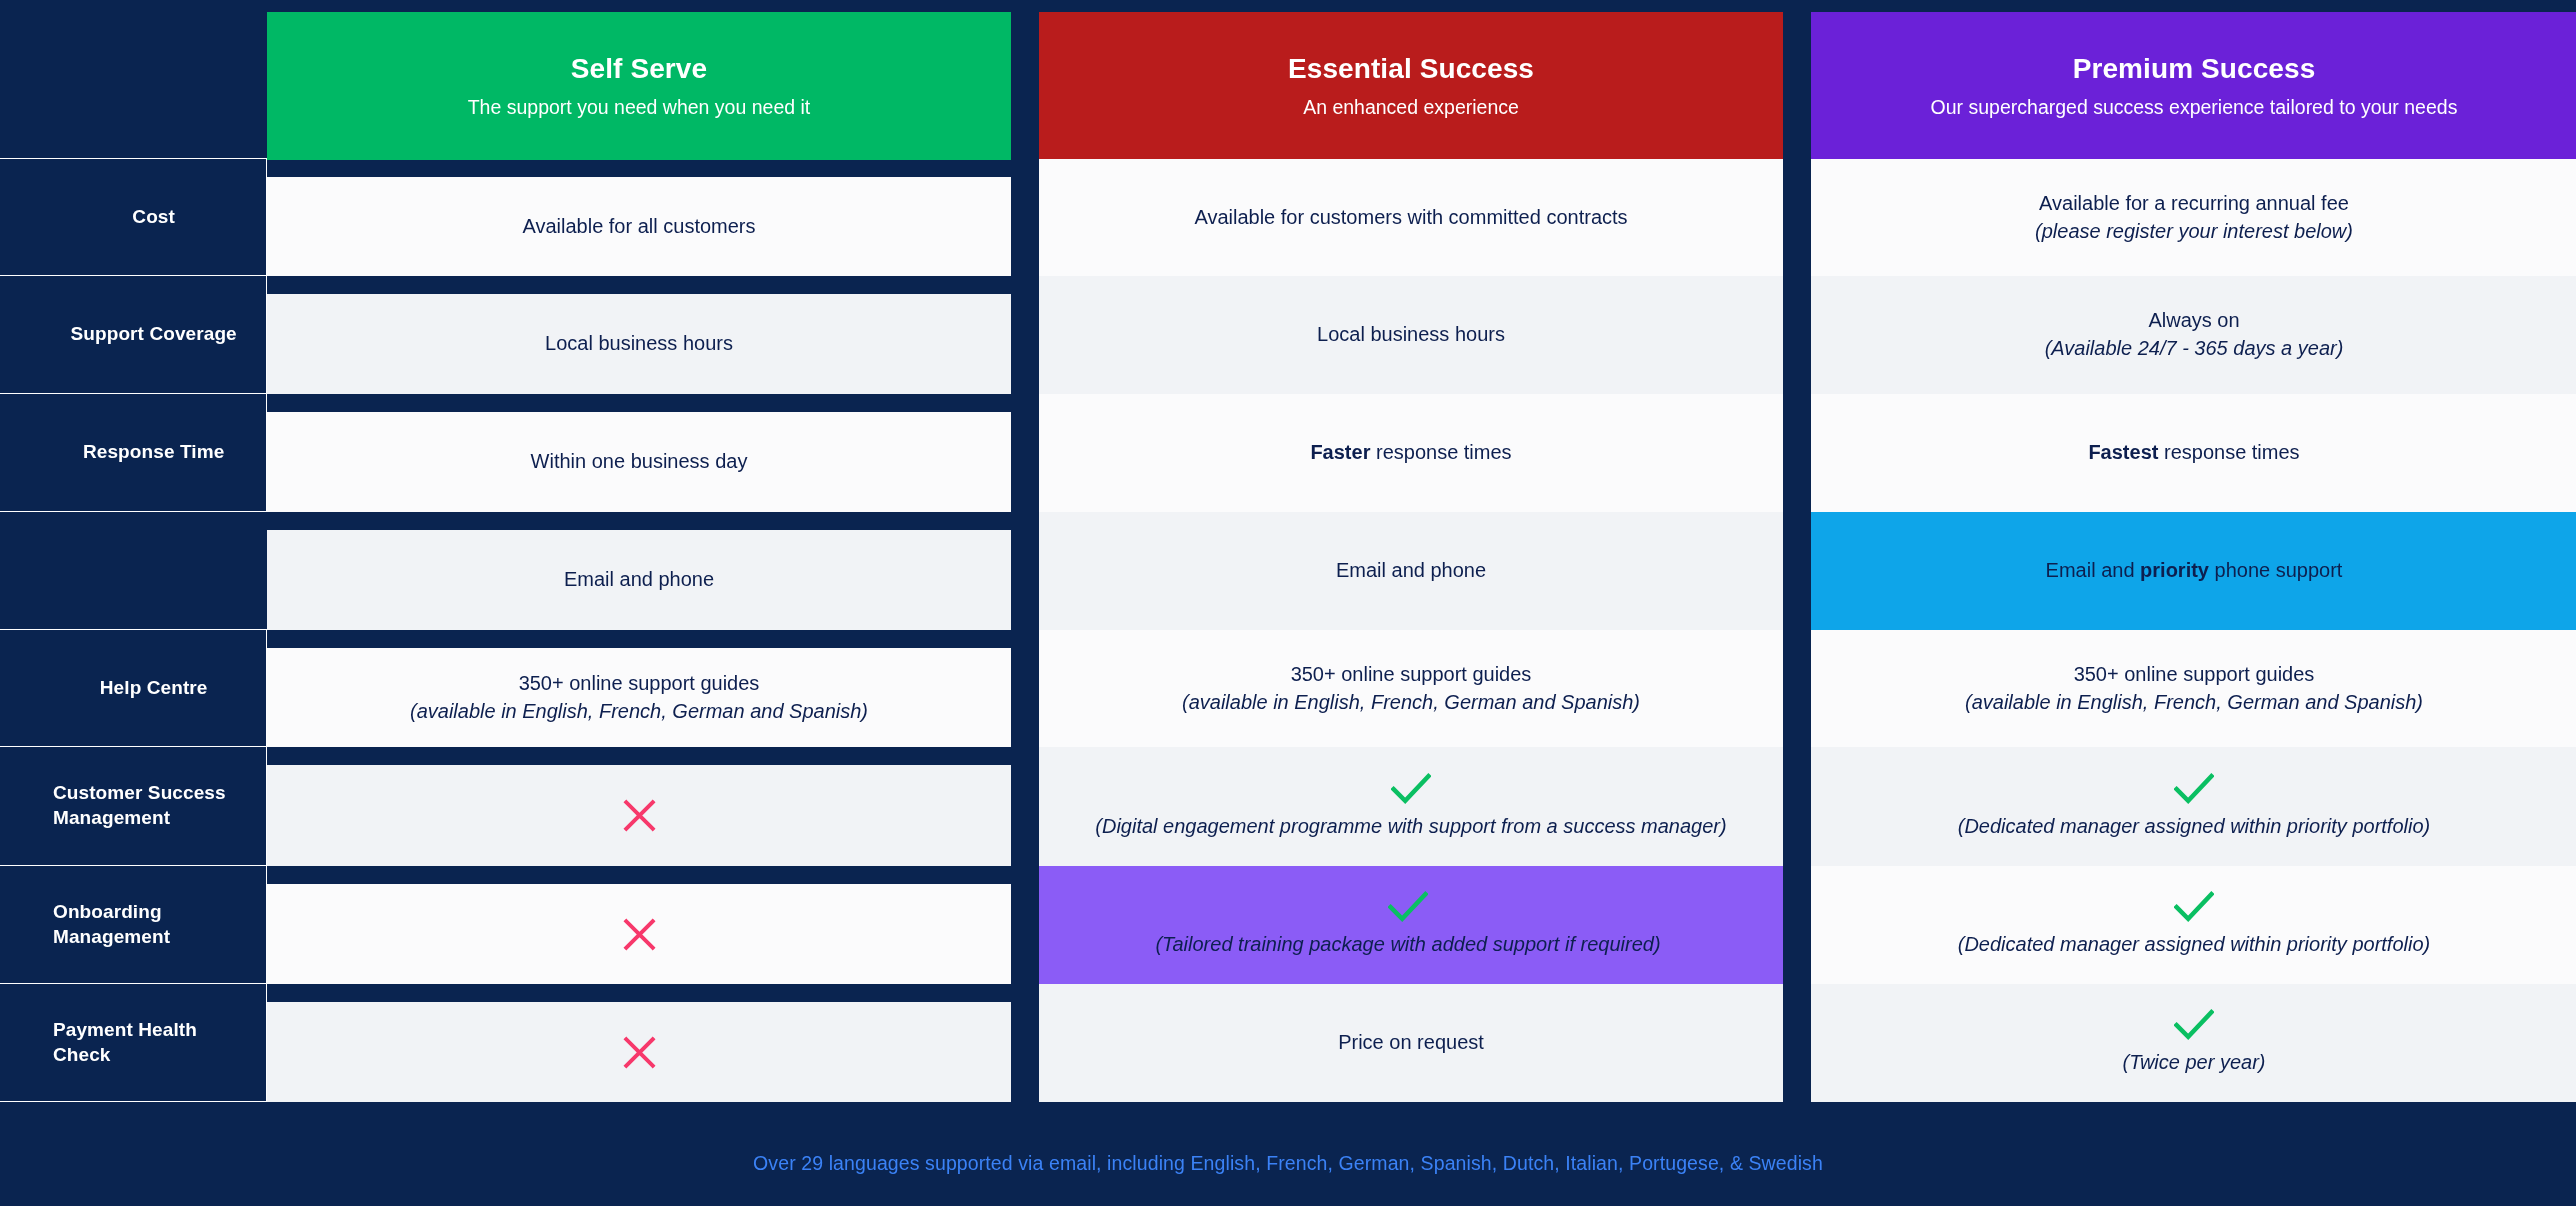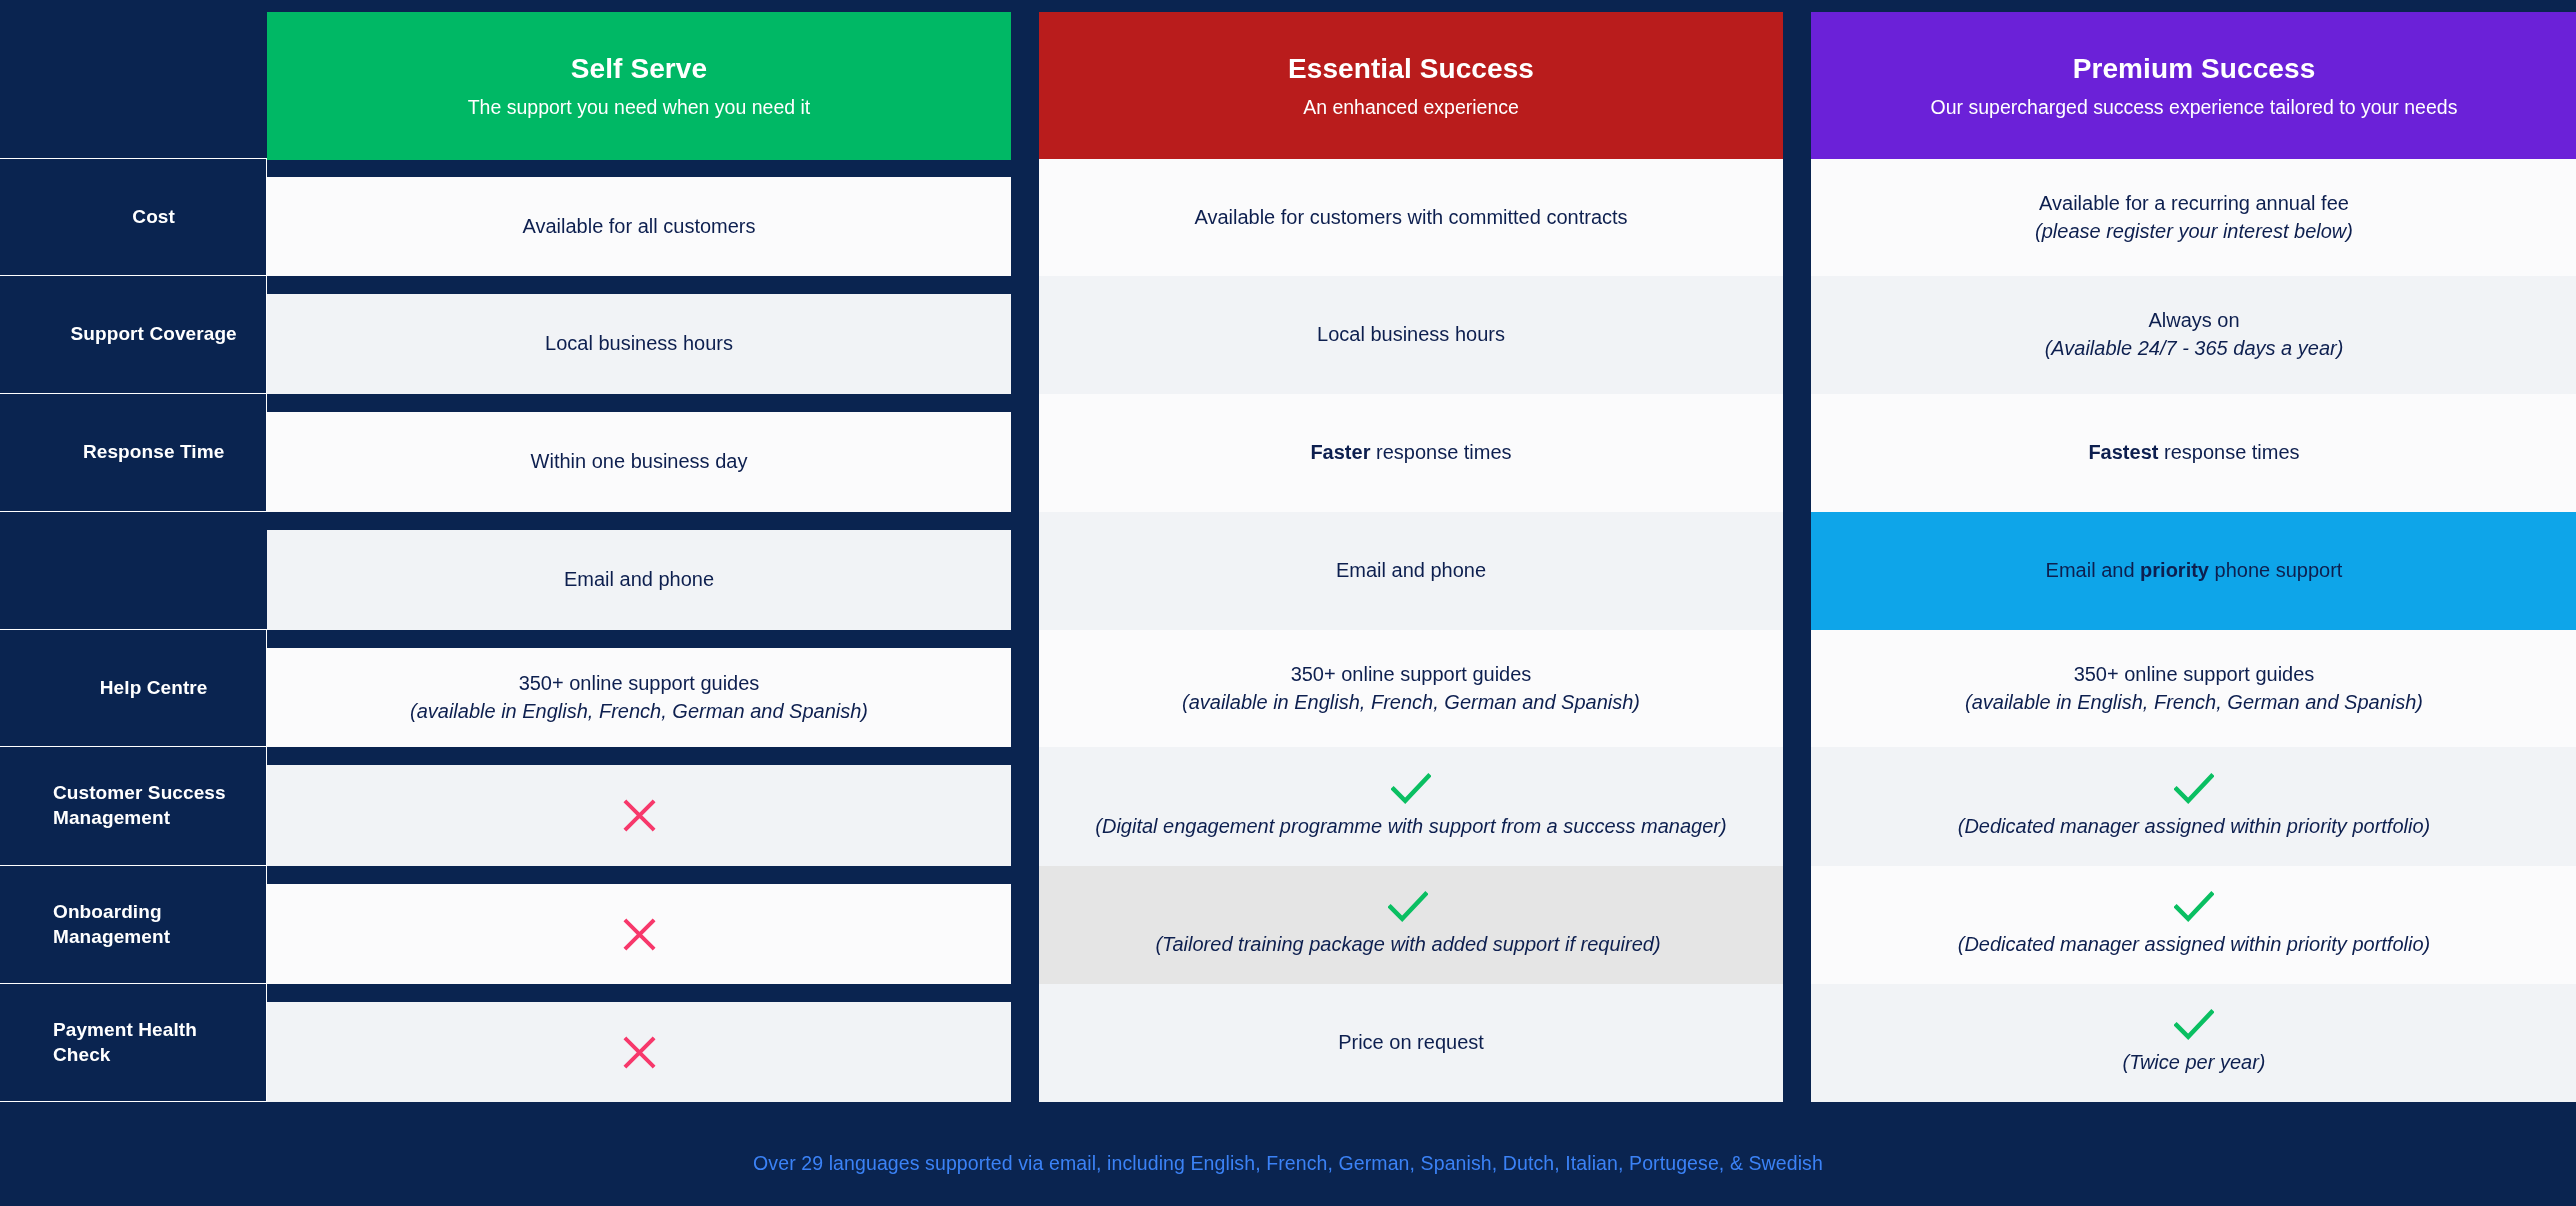--- a/index.html
+++ b/index.html
@@ -282,21 +282,21 @@
         <div class="label-text">Onboarding Management</div>
       </div>
       <div class="cell row-light col-plan-1" style="background: rgb(251, 251, 252);">
         <span class="mark">
           <svg width="33" height="33" viewBox="0 0 50 50" aria-hidden="true">
             <path d="M5 5 L45 45 M45 5 L5 45" fill="none" stroke="#f7386b" stroke-width="6" stroke-linecap="square"></path>
           </svg>
         </span>
       </div>
       <div class="gutter"></div>
-      <div class="cell row-light col-plan-2" style="background: #e5e5e5; padding-left: 16px;">
+      <div class="cell row-light col-plan-2" style="background: #8b5cf6; padding-left: 16px;">
         <span class="mark with-sub">
           <svg width="40" height="31" viewBox="0 0 62 48" aria-hidden="true">
             <path d="M4 25 L22 43 L58 5" fill="none" stroke="#0abf62" stroke-width="7" stroke-linecap="square" stroke-linejoin="miter"></path>
           </svg>
         </span>
         <div class="sub">(Tailored training package with added support if required)</div>
       </div>
       <div class="gutter"></div>
       <div class="cell row-light col-plan-3" style="background: rgb(251, 251, 252);">
         <span class="mark with-sub">

